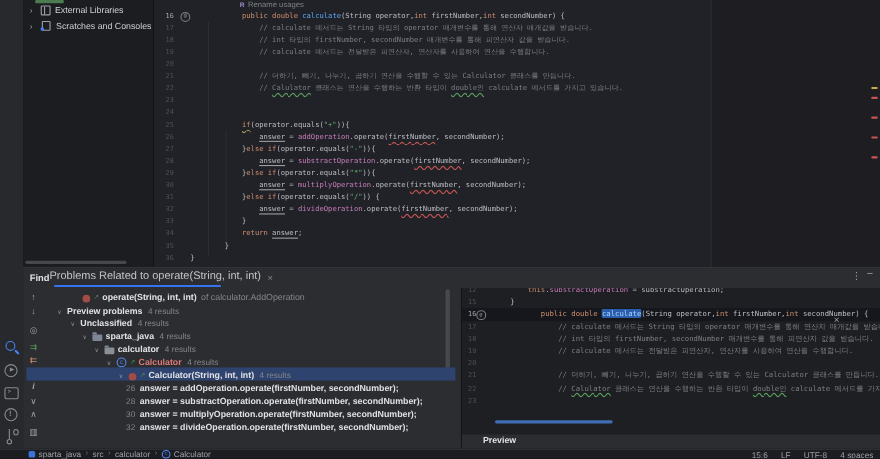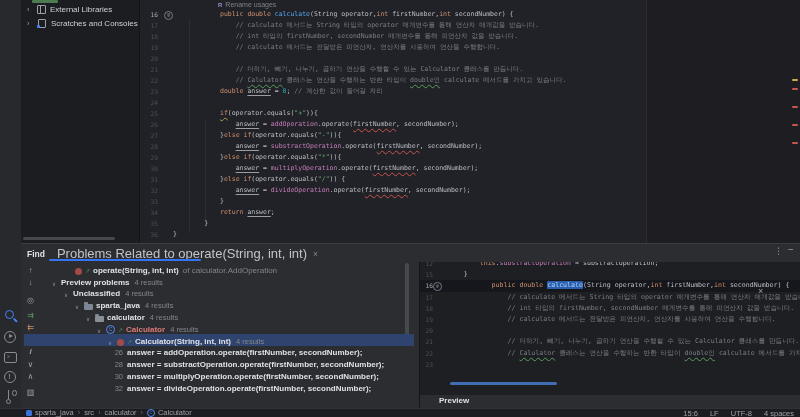--- a/index.html
+++ b/index.html
@@ -54,21 +54,21 @@
   .tk-un{text-decoration:underline;text-decoration-color:#9b9da2;text-underline-offset:1.5px;}
   .tk-wr{text-decoration:underline wavy #c75450;text-decoration-thickness:1px;text-underline-offset:1.5px;}
   .tk-wg{text-decoration:underline wavy #5a9c5f;text-decoration-thickness:1px;text-underline-offset:1.5px;}
   .tk-wy{text-decoration:underline wavy #a59a53;text-decoration-thickness:1px;text-underline-offset:1.5px;}
   .tk-hl{background:#2b5fae;color:#a8d4ff;border-radius:1px;}
   
   #find-top-border{left:21px;top:243px;width:779px;height:1px;background:#3a3d42;}
   #find-panel{left:21px;top:244px;width:779px;height:164px;background:#2b2d30;}
   #find-header{left:27px;top:246px;display:flex;align-items:center;}
   #find-title{font-size:8.5px;font-weight:bold;color:#dfe1e5;}
-  #find-tab{margin-left:12px;font-size:13px;color:#c2c4ca;}
+  #find-tab{font-size:10px;color:#c2c4ca;}
   #tab-close{margin-left:6px;font-size:8.5px;color:#87898e;}
   #tab-underline{left:49px;top:259px;width:152px;height:2px;background:#3574f0;border-radius:1px;}
   #hdr-more{left:774px;top:246px;font-size:9px;color:#9da0a8;}
   #hdr-min{left:788px;top:244px;font-size:10px;color:#9da0a8;}
   .tbi{position:absolute;left:24px;width:13px;text-align:center;font-size:8px;color:#9da0a8;line-height:10px;}
   #find-vscroll{left:405px;top:263px;width:4px;height:74px;background:#46494e;border-radius:2px;}
   
   #tree{left:44px;top:263px;width:372px;}
   .trow{position:relative;display:flex;align-items:flex-end;height:11.8px;font-size:8px;color:#dfe1e5;white-space:nowrap;z-index:1;}
   .trow .chev{width:9px;color:#8e9197;font-size:5.5px;flex:none;text-align:left;}
@@ -189,21 +189,20 @@
         <span class="codetext"><span class="tk-sp">                </span><span class="tk-cm">// 더하기, 빼기, 나누기, 곱하기 연산을 수행할 수 있는 Calculator 클래스를 만듭니다.</span></span>
       </div>
       <div class="cline">
         <span class="lnum">22</span>
         <span class="gut"></span>
         <span class="codetext"><span class="tk-sp">                </span><span class="tk-cm">// </span><span class="tk-cm tk-wg">Calulator</span><span class="tk-cm"> 클래스는 연산을 수행하는 반환 타입이 </span><span class="tk-cm tk-wg">double인</span><span class="tk-cm"> calculate 메서드를 가지고 있습니다.</span></span>
       </div>
       <div class="cline">
         <span class="lnum">23</span>
         <span class="gut"></span>
-        <span class="codetext"><span class="tk-sp">            </span><span class="tk-kw">double</span><span class="tk-d"> </span><span class="tk-d tk-un">answer</span><span class="tk-d"> = </span><span class="tk-num">0</span><span class="tk-d">; </span><span class="tk-cm">// 계산한 값이 들어갈 자리</span></span>
       </div>
       <div class="cline">
         <span class="lnum">24</span>
         <span class="gut"></span>
         <span class="codetext"></span>
       </div>
       <div class="cline">
         <span class="lnum">25</span>
         <span class="gut"></span>
         <span class="codetext"><span class="tk-sp">            </span><span class="tk-kw tk-wy">if</span><span class="tk-d">(operator.equals(</span><span class="tk-str">"+"</span><span class="tk-d">)){</span></span>

